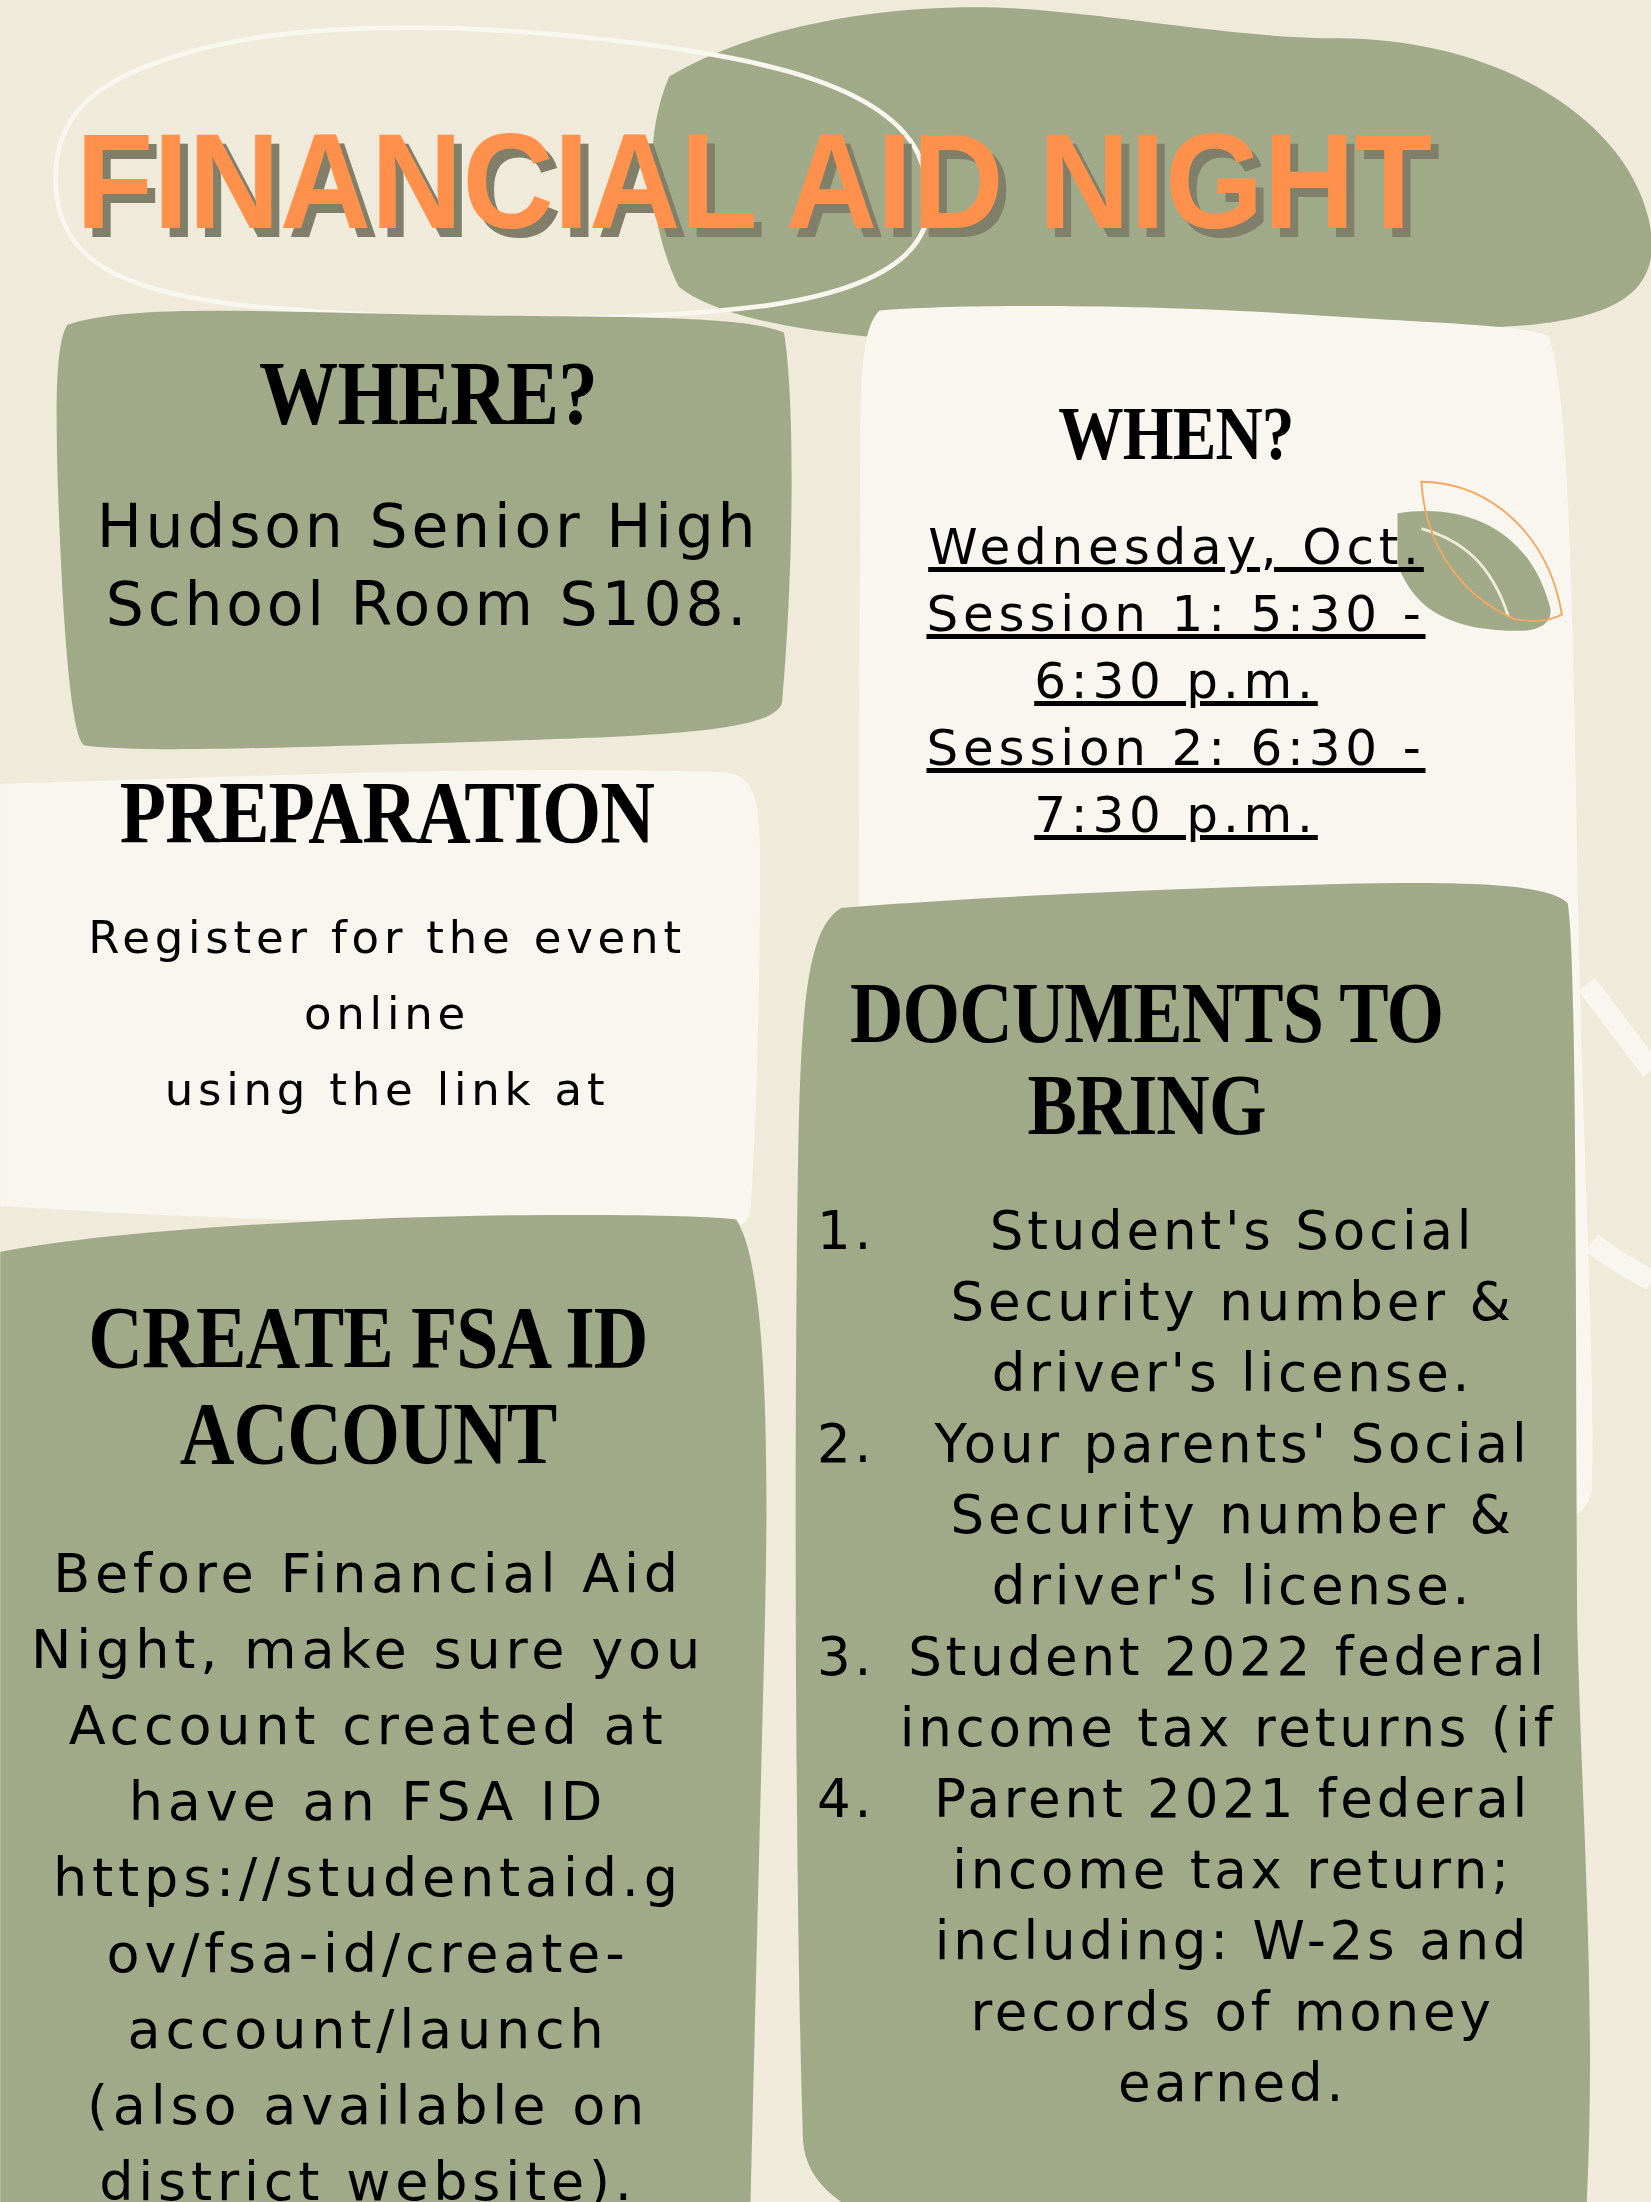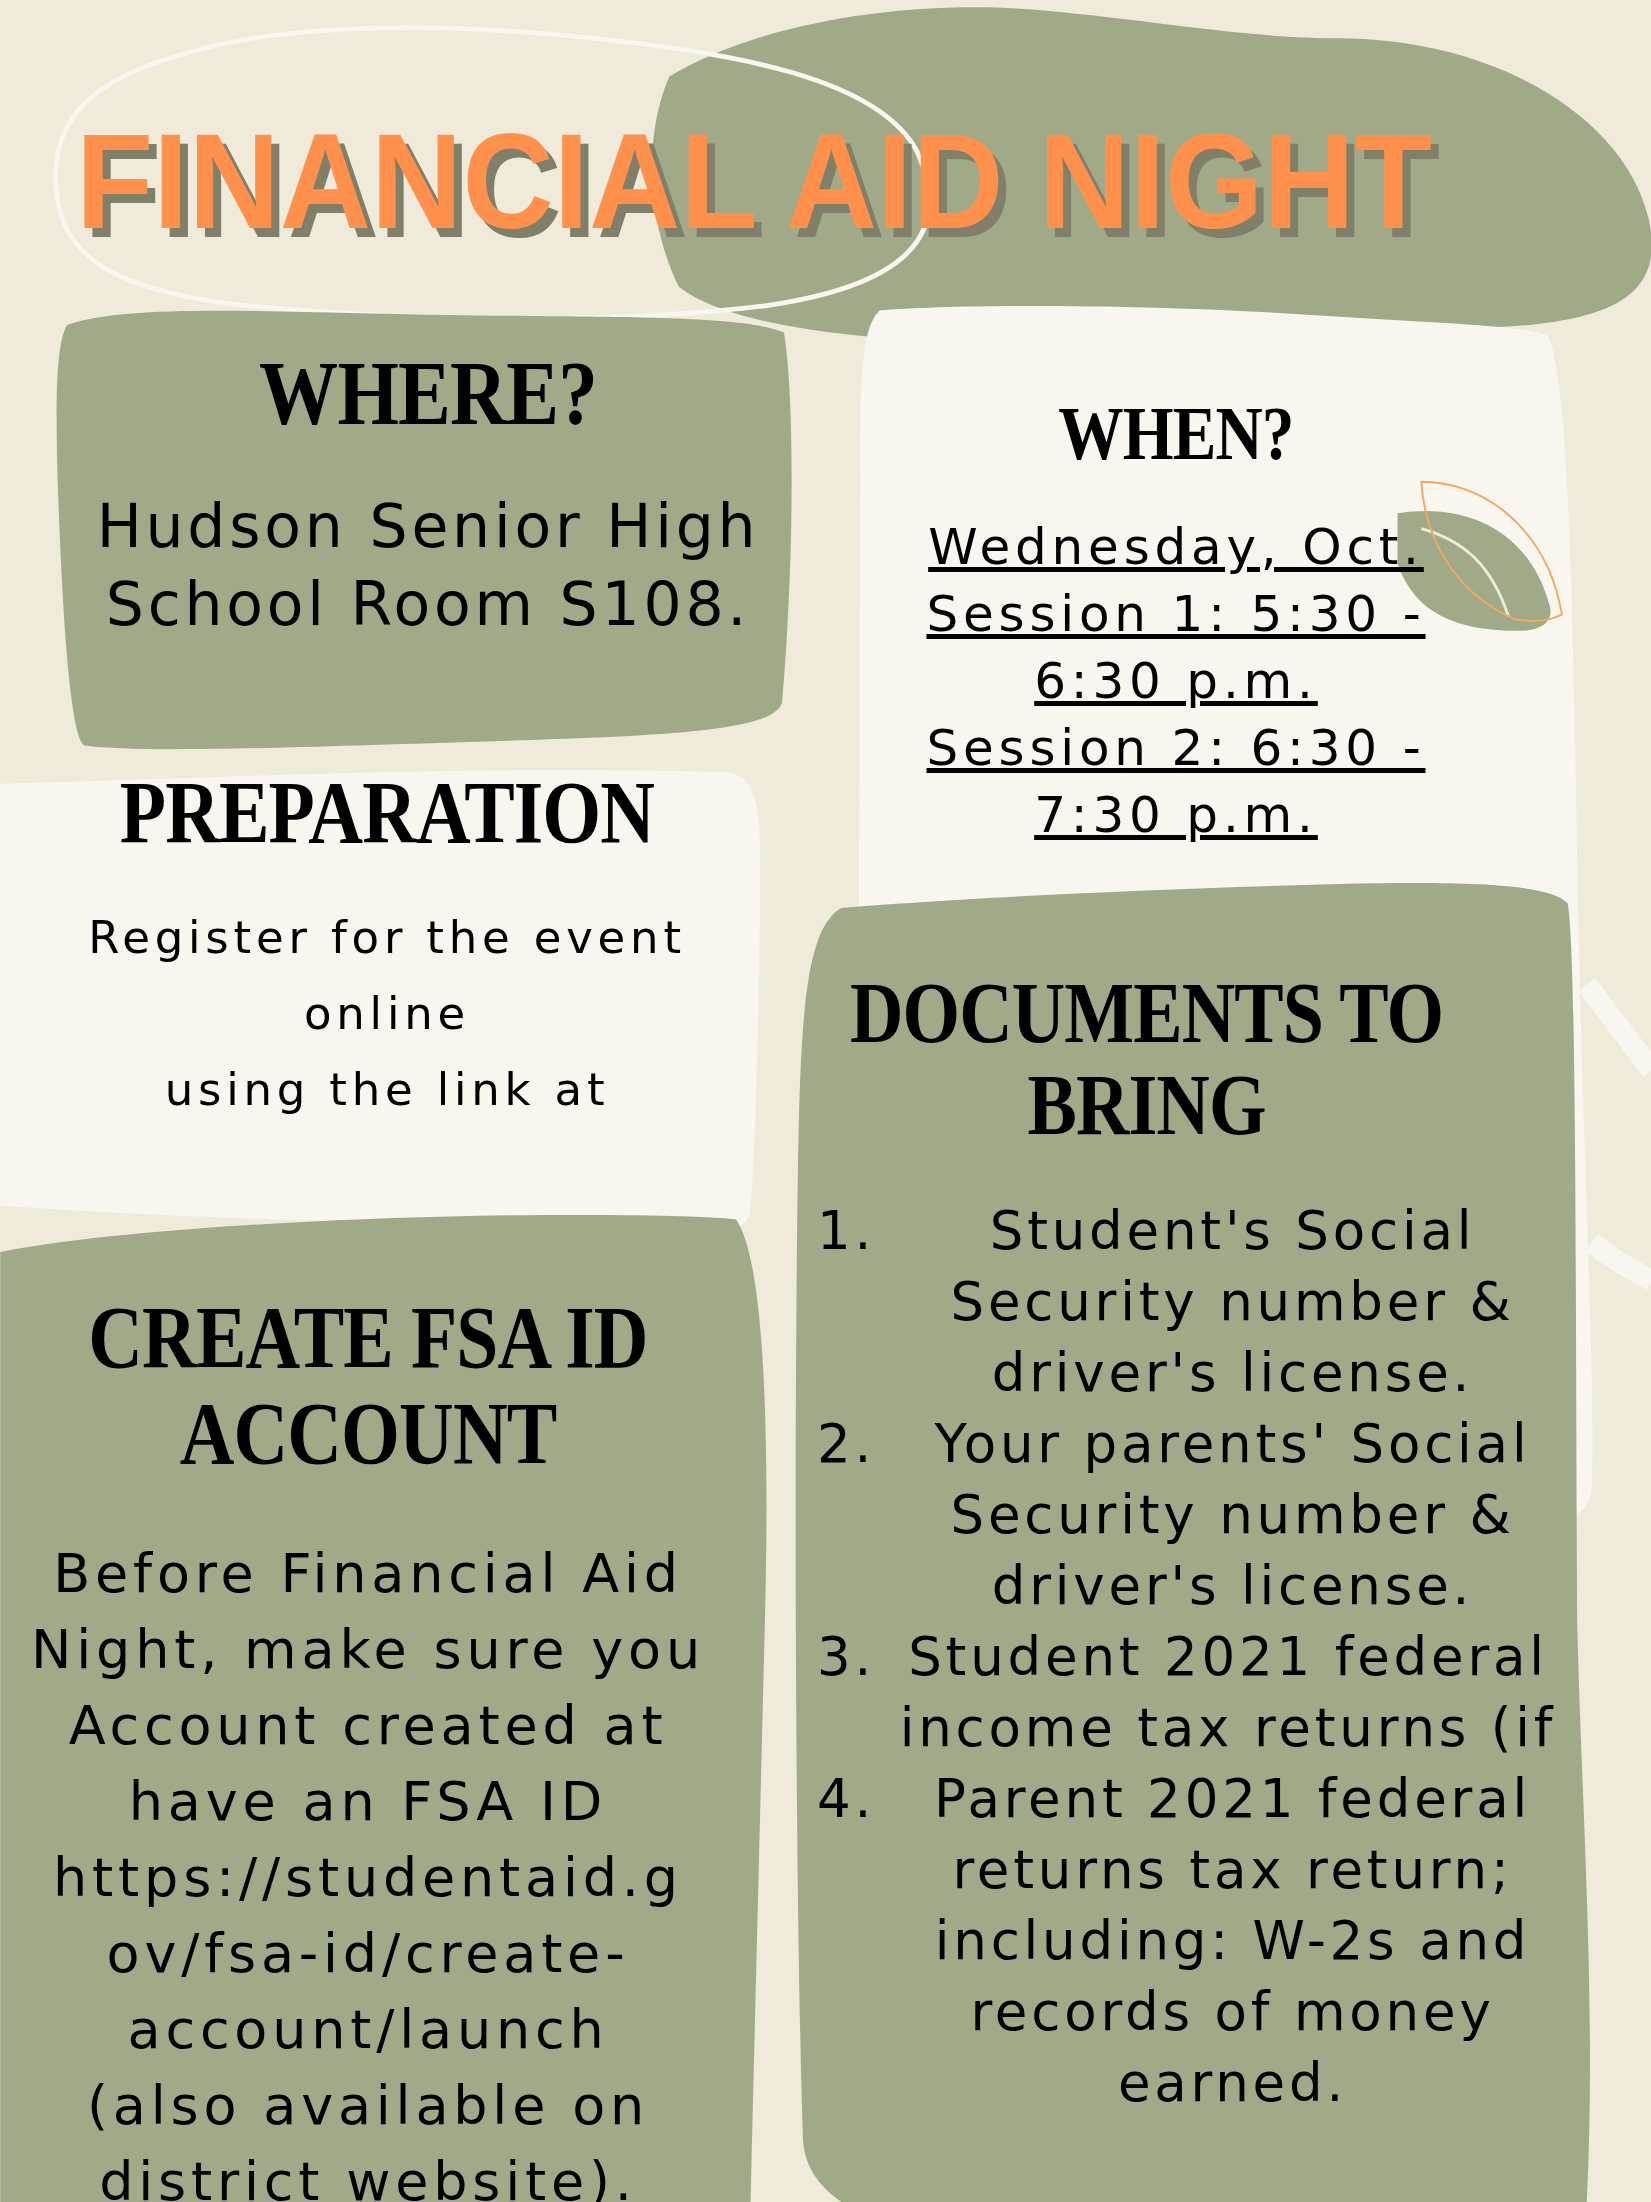--- a/index.html
+++ b/index.html
@@ -133,26 +133,26 @@
       <div>driver's license.</div>
     </li>
     <li style="padding-left:76px;">
       <span class="num">2.</span>
       <div>Your parents' Social</div>
       <div>Security number &amp;</div>
       <div>driver's license.</div>
     </li>
     <li style="padding-left:67px;">
       <span class="num">3.</span>
-      <div>Student 2021 federal</div>
+      <div>Student 2022 federal</div>
       <div>income tax returns (if</div>
     </li>
     <li style="padding-left:76px;">
       <span class="num">4.</span>
       <div>Parent 2021 federal</div>
-      <div>returns tax return;</div>
+      <div>income tax return;</div>
       <div>including: W-2s and</div>
       <div>records of money</div>
       <div>earned.</div>
     </li>
   </ol>
 </section>
 
 
 </body></html>

